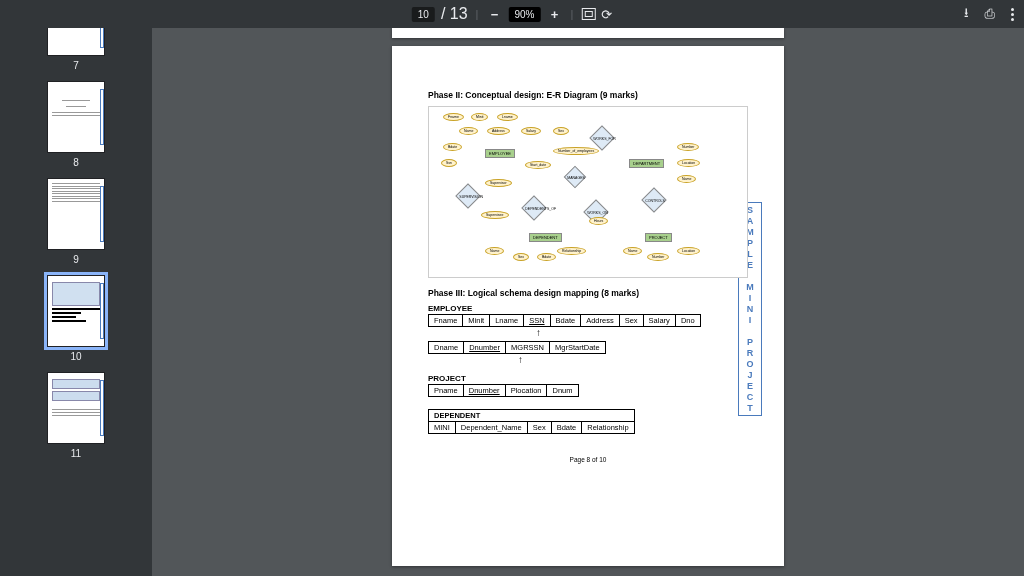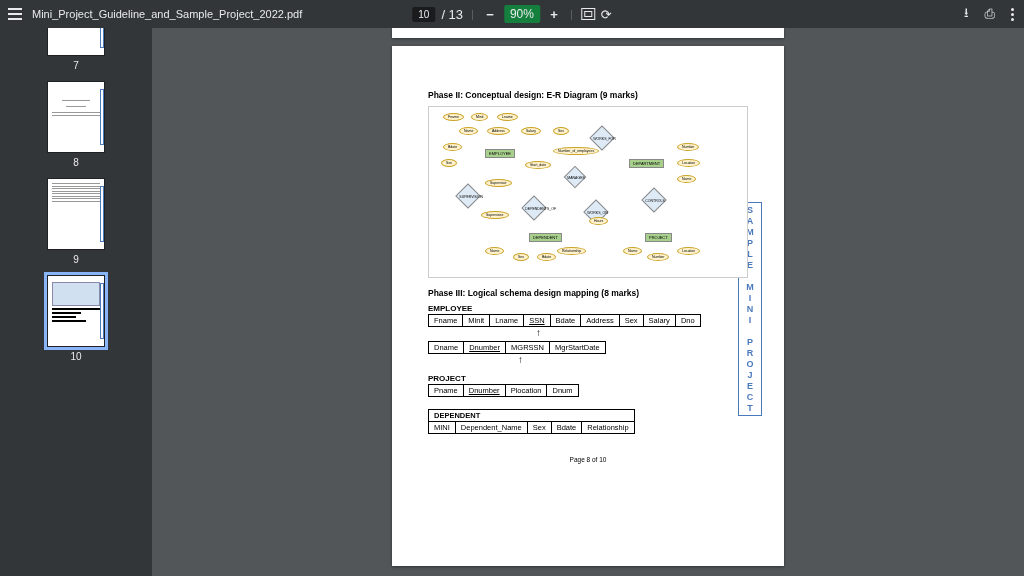--- a/index.html
+++ b/index.html
@@ -6,24 +6,24 @@
   body { font-family: Arial, sans-serif; background: #525659; width: 1024px; height: 576px; overflow: hidden; position: relative; }
 
   
   .toolbar { height: 28px; background: #323639; display: flex; align-items: center; color: #e8eaed; font-size: 11px; position: relative; }
   .toolbar-left { display: flex; align-items: center; padding-left: 8px; gap: 10px; }
   .menu-icon { width: 14px; height: 12px; display: flex; flex-direction: column; justify-content: space-between; cursor: pointer; }
   .menu-icon span { height: 2px; background: #e8eaed; display: block; }
   .filename { font-size: 11px; }
   .toolbar-center { position: absolute; left: 50%; transform: translateX(-50%); display: flex; align-items: center; gap: 6px; }
   .page-box { background: #191b1c; padding: 2px 6px; border-radius: 2px; font-size: 10px; }
-  .page-total { font-size: 13px; }
+  .page-total { font-size: 16px; }
   .divider { color: #5f6368; margin: 0 2px; }
   .zoom-btn { width: 16px; height: 16px; display: flex; align-items: center; justify-content: center; cursor: pointer; font-size: 13px; font-weight: bold; }
-  .zoom-level { background: #15803d; padding: 2px 6px; border-radius: 2px; font-size: 12px; }
+  .zoom-level { background: #000000; padding: 2px 6px; border-radius: 2px; font-size: 10px; }
   .fit-icon { width: 14px; height: 12px; border: 1.5px solid #e8eaed; position: relative; cursor: pointer; }
   .fit-icon::after { content: ""; position: absolute; inset: 2px; border: 1px solid #e8eaed; }
   .rotate-icon { font-size: 13px; cursor: pointer; }
   .toolbar-right { margin-left: auto; display: flex; align-items: center; gap: 16px; padding-right: 10px; }
   .tool-icon { cursor: pointer; font-size: 13px; }
   .more-icon { cursor: pointer; display: flex; flex-direction: column; gap: 2px; }
   .more-icon span { width: 3px; height: 3px; background: #e8eaed; border-radius: 50%; }
 
   
   .content { display: flex; height: 548px; }
@@ -70,28 +70,20 @@
   .schema-table { border-collapse: collapse; font-size: 7.5px; }
   .schema-table td { border: 1px solid #000; padding: 1px 5px; }
   .pk { text-decoration: underline; }
 
   .page-footer { text-align: center; font-size: 6.5px; margin-top: 22px; }
 </style>
 </head>
 <body>
 
 <div class="toolbar">
-  <div class="toolbar-left">
-    <div class="menu-icon">
-        <span></span>
-        <span></span>
-        <span></span>
-      </div>
-    <div class="filename">Mini_Project_Guideline_and_Sample_Project_2022.pdf</div>
-  </div>
   <div class="toolbar-center">
     <div class="page-box">10</div>
     <div class="page-total">/ 13</div>
     <span class="divider">|</span>
     <div class="zoom-btn">−</div>
     <div class="zoom-level">90%</div>
     <div class="zoom-btn">+</div>
     <span class="divider">|</span>
     <div class="fit-icon"></div>
     <div class="rotate-icon">⟳</div>
@@ -155,20 +147,35 @@
             <div class="thumb-lines">
               <div class="thumb-line" style="background:#000;height:2px"></div>
               <div class="thumb-line" style="background:#000;height:2px;width:60%"></div>
               <div class="thumb-line" style="background:#000;height:2px;width:50%"></div>
               <div class="thumb-line" style="background:#000;height:2px;width:70%"></div>
             </div>
           </div>
           <div class="thumb-watermark"></div>
         </div>
       <div class="thumb-num">10</div>
+    </div>
+    <div class="thumb-wrap">
+      <div class="thumb">
+          <div class="thumb-content">
+            <div class="thumb-box" style="height:10px;background:#cde"></div>
+            <div class="thumb-box" style="height:10px;background:#cde"></div>
+            <div class="thumb-lines" style="margin-top:8px">
+              <div class="thumb-line"></div>
+              <div class="thumb-line"></div>
+              <div class="thumb-line"></div>
+            </div>
+          </div>
+          <div class="thumb-watermark"></div>
+        </div>
+      <div class="thumb-num">11</div>
     </div>
   </div>
 
   <div class="main">
     <div class="page-sliver"></div>
     <div class="page">
 
       <div class="watermark">
         <div class="watermark-text">SAMPLE MINI PROJECT</div>
       </div>

